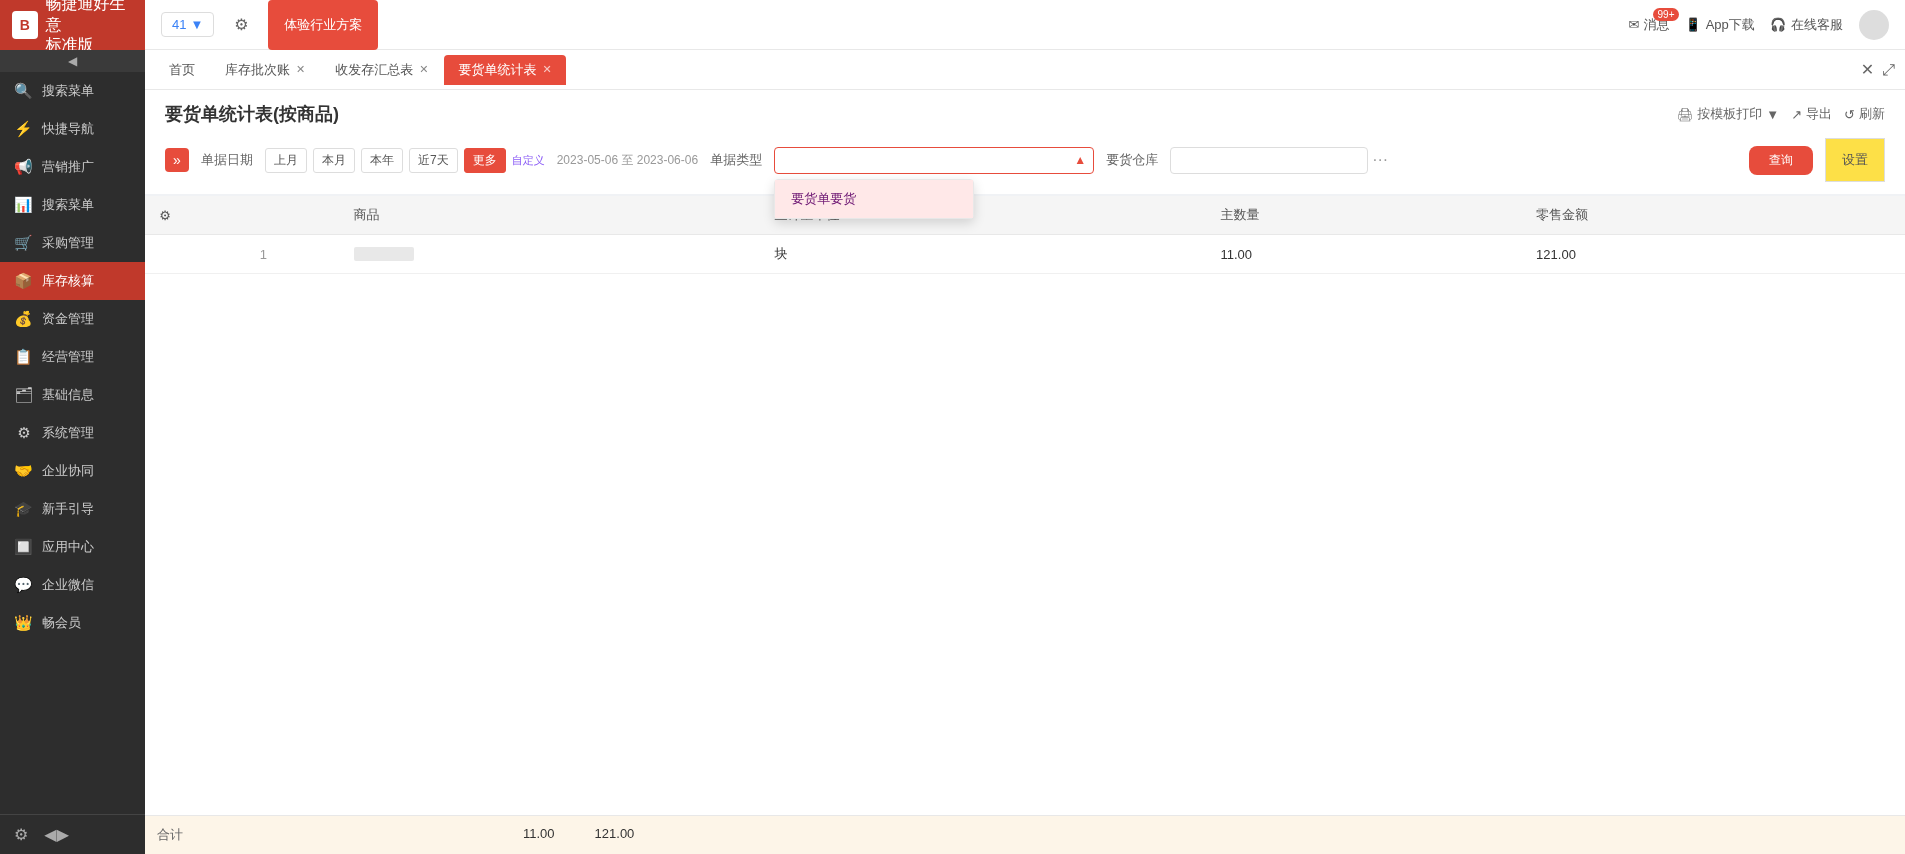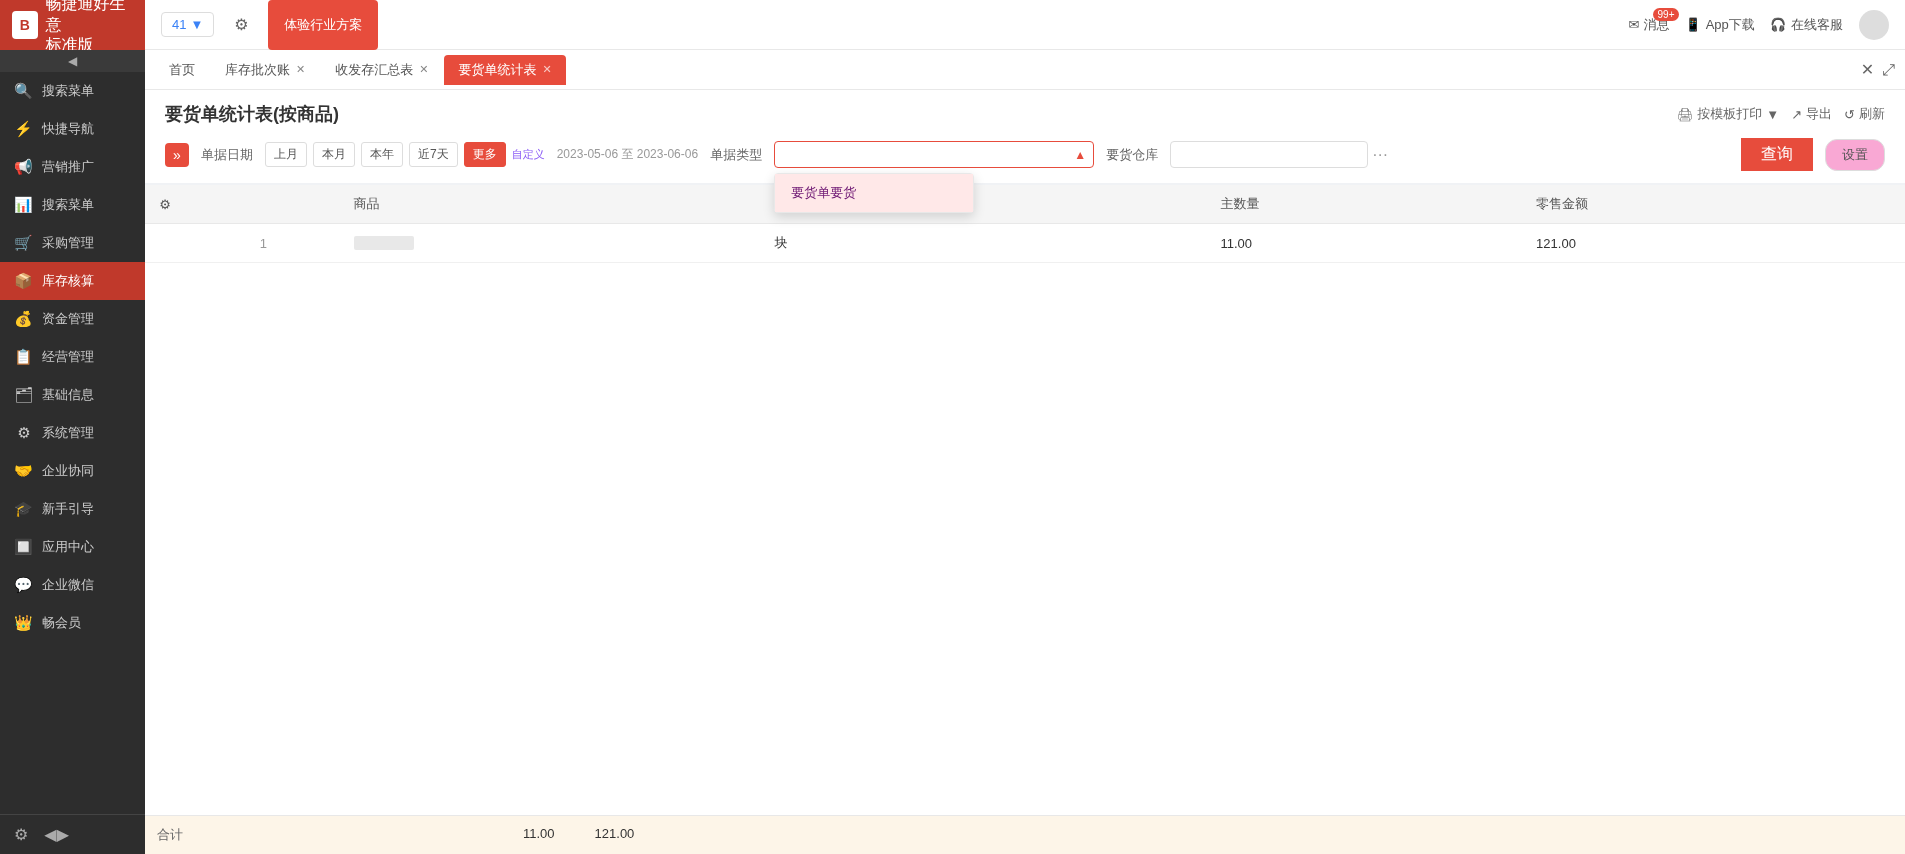--- a/index.html
+++ b/index.html
@@ -355,32 +355,32 @@
     }
     .more-dots {
       color: #999;
       cursor: pointer;
       font-size: 16px;
     }
     .query-btn {
       background: #e74c3c;
       color: white;
       border: none;
-      border-radius: 0;
+      border-radius: 8px;
       padding: 6px 20px;
       cursor: pointer;
-      font-size: 16px;
+      font-size: 12px;
       white-space: nowrap;
     }
     .settings-btn2 {
-      background: #f9a8d4;
+      background: #fde047;
       color: #555;
       border: 1px solid #ddd;
-      border-radius: 12px;
-      padding: 6px 16px;
+      border-radius: 0;
+      padding: 12px 16px;
       cursor: pointer;
       font-size: 13px;
       white-space: nowrap;
     }
     .dropdown-menu {
       background: white;
       border: 1px solid #e8e8e8;
       border-radius: 4px;
       box-shadow: 0 4px 12px rgba(0,0,0,0.15);
       min-width: 200px;

